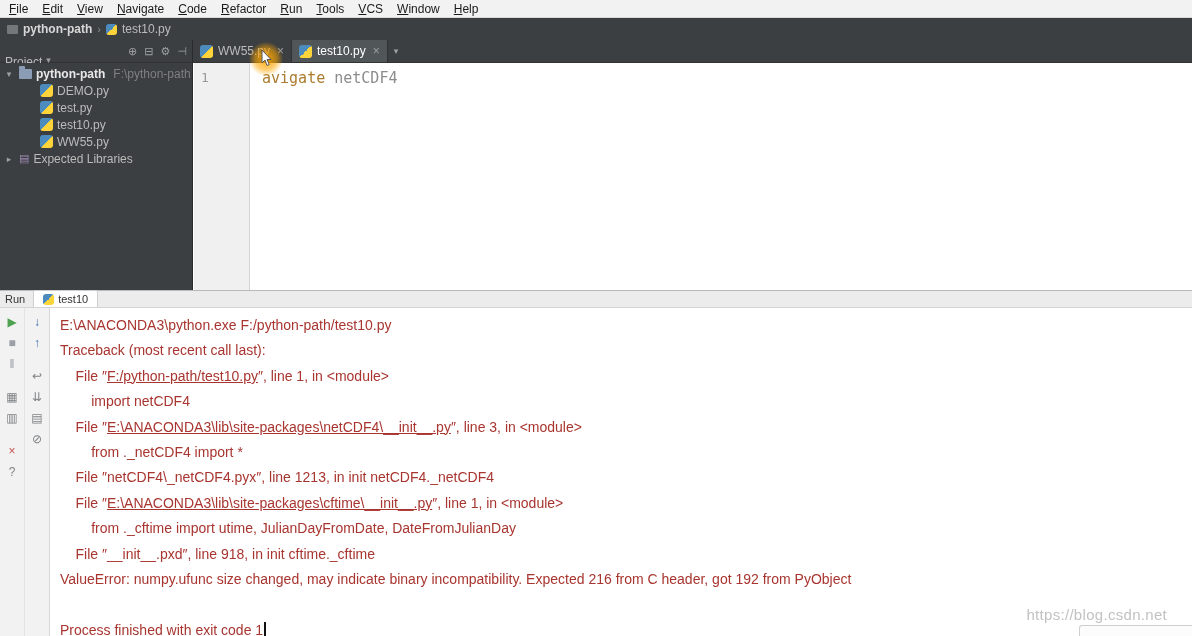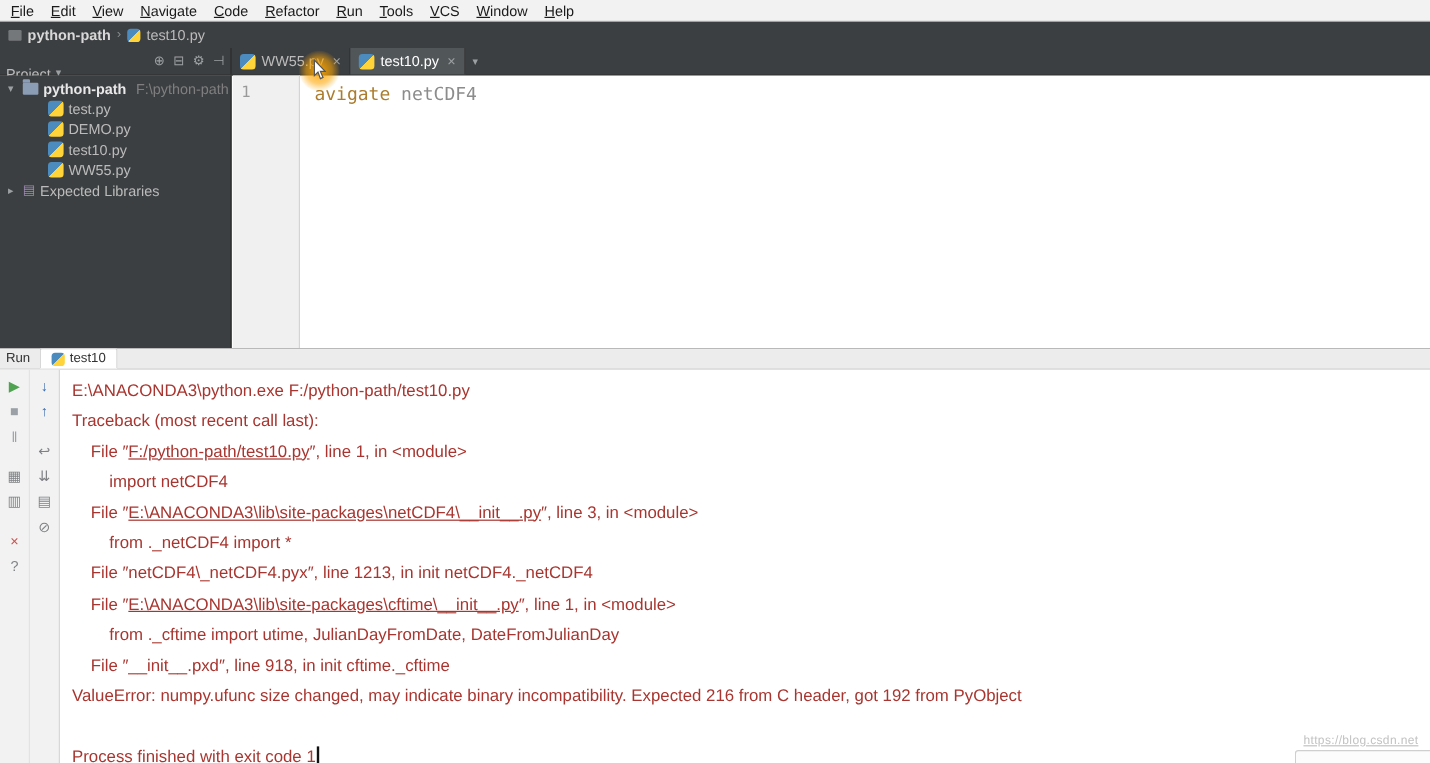--- a/index.html
+++ b/index.html
@@ -106,21 +106,21 @@
   }
   .console-line{height:25.4px;line-height:25.4px;}
   .console-link{text-decoration:underline;cursor:pointer;}
   .caret{display:inline-block;width:1.5px;height:15px;background:#111111;vertical-align:-2px;margin-left:1px;}
   
   .cursor-glow{
     position:absolute;left:249px;top:42px;width:34px;height:34px;border-radius:50%;pointer-events:none;
     background:radial-gradient(circle,rgba(255,166,0,0.95) 0%,rgba(255,166,0,0.55) 45%,rgba(255,166,0,0) 72%);
   }
   .cursor-arrow{position:absolute;left:11px;top:7px;}
-  .watermark{position:absolute;right:10px;bottom:13px;font-size:10px;color:#c2c2c2;letter-spacing:.3px;text-decoration:underline;}
+  .watermark{position:absolute;right:25px;bottom:13px;font-size:15px;color:#c2c2c2;letter-spacing:.3px;}
   .corner-popup{
     position:absolute;right:0;bottom:0;width:112px;height:10px;background:#fcfcfc;
     border:1px solid #cfcfcf;border-right:none;border-bottom:none;border-top-left-radius:3px;
   }
 </style>
 </head>
 <body>
 
 <div>
 
@@ -177,25 +177,25 @@
   <div class="project-tree">
     <div class="tree-row root-row">
       <span class="chev">▾</span>
       <span class="folder-icon"></span>
       <span class="root-name">python-path</span>
       <span class="root-path">F:\python-path</span>
     </div>
     <div>
         <div class="tree-row">
           <span class="py-icon"></span>
+          <span class="tree-label">DEMO.py</span>
+        </div>
+        <div class="tree-row">
+          <span class="py-icon"></span>
           <span class="tree-label">test.py</span>
-        </div>
-        <div class="tree-row">
-          <span class="py-icon"></span>
-          <span class="tree-label">DEMO.py</span>
         </div>
         <div class="tree-row">
           <span class="py-icon"></span>
           <span class="tree-label">test10.py</span>
         </div>
         <div class="tree-row">
           <span class="py-icon"></span>
           <span class="tree-label">WW55.py</span>
         </div>
       </div>

